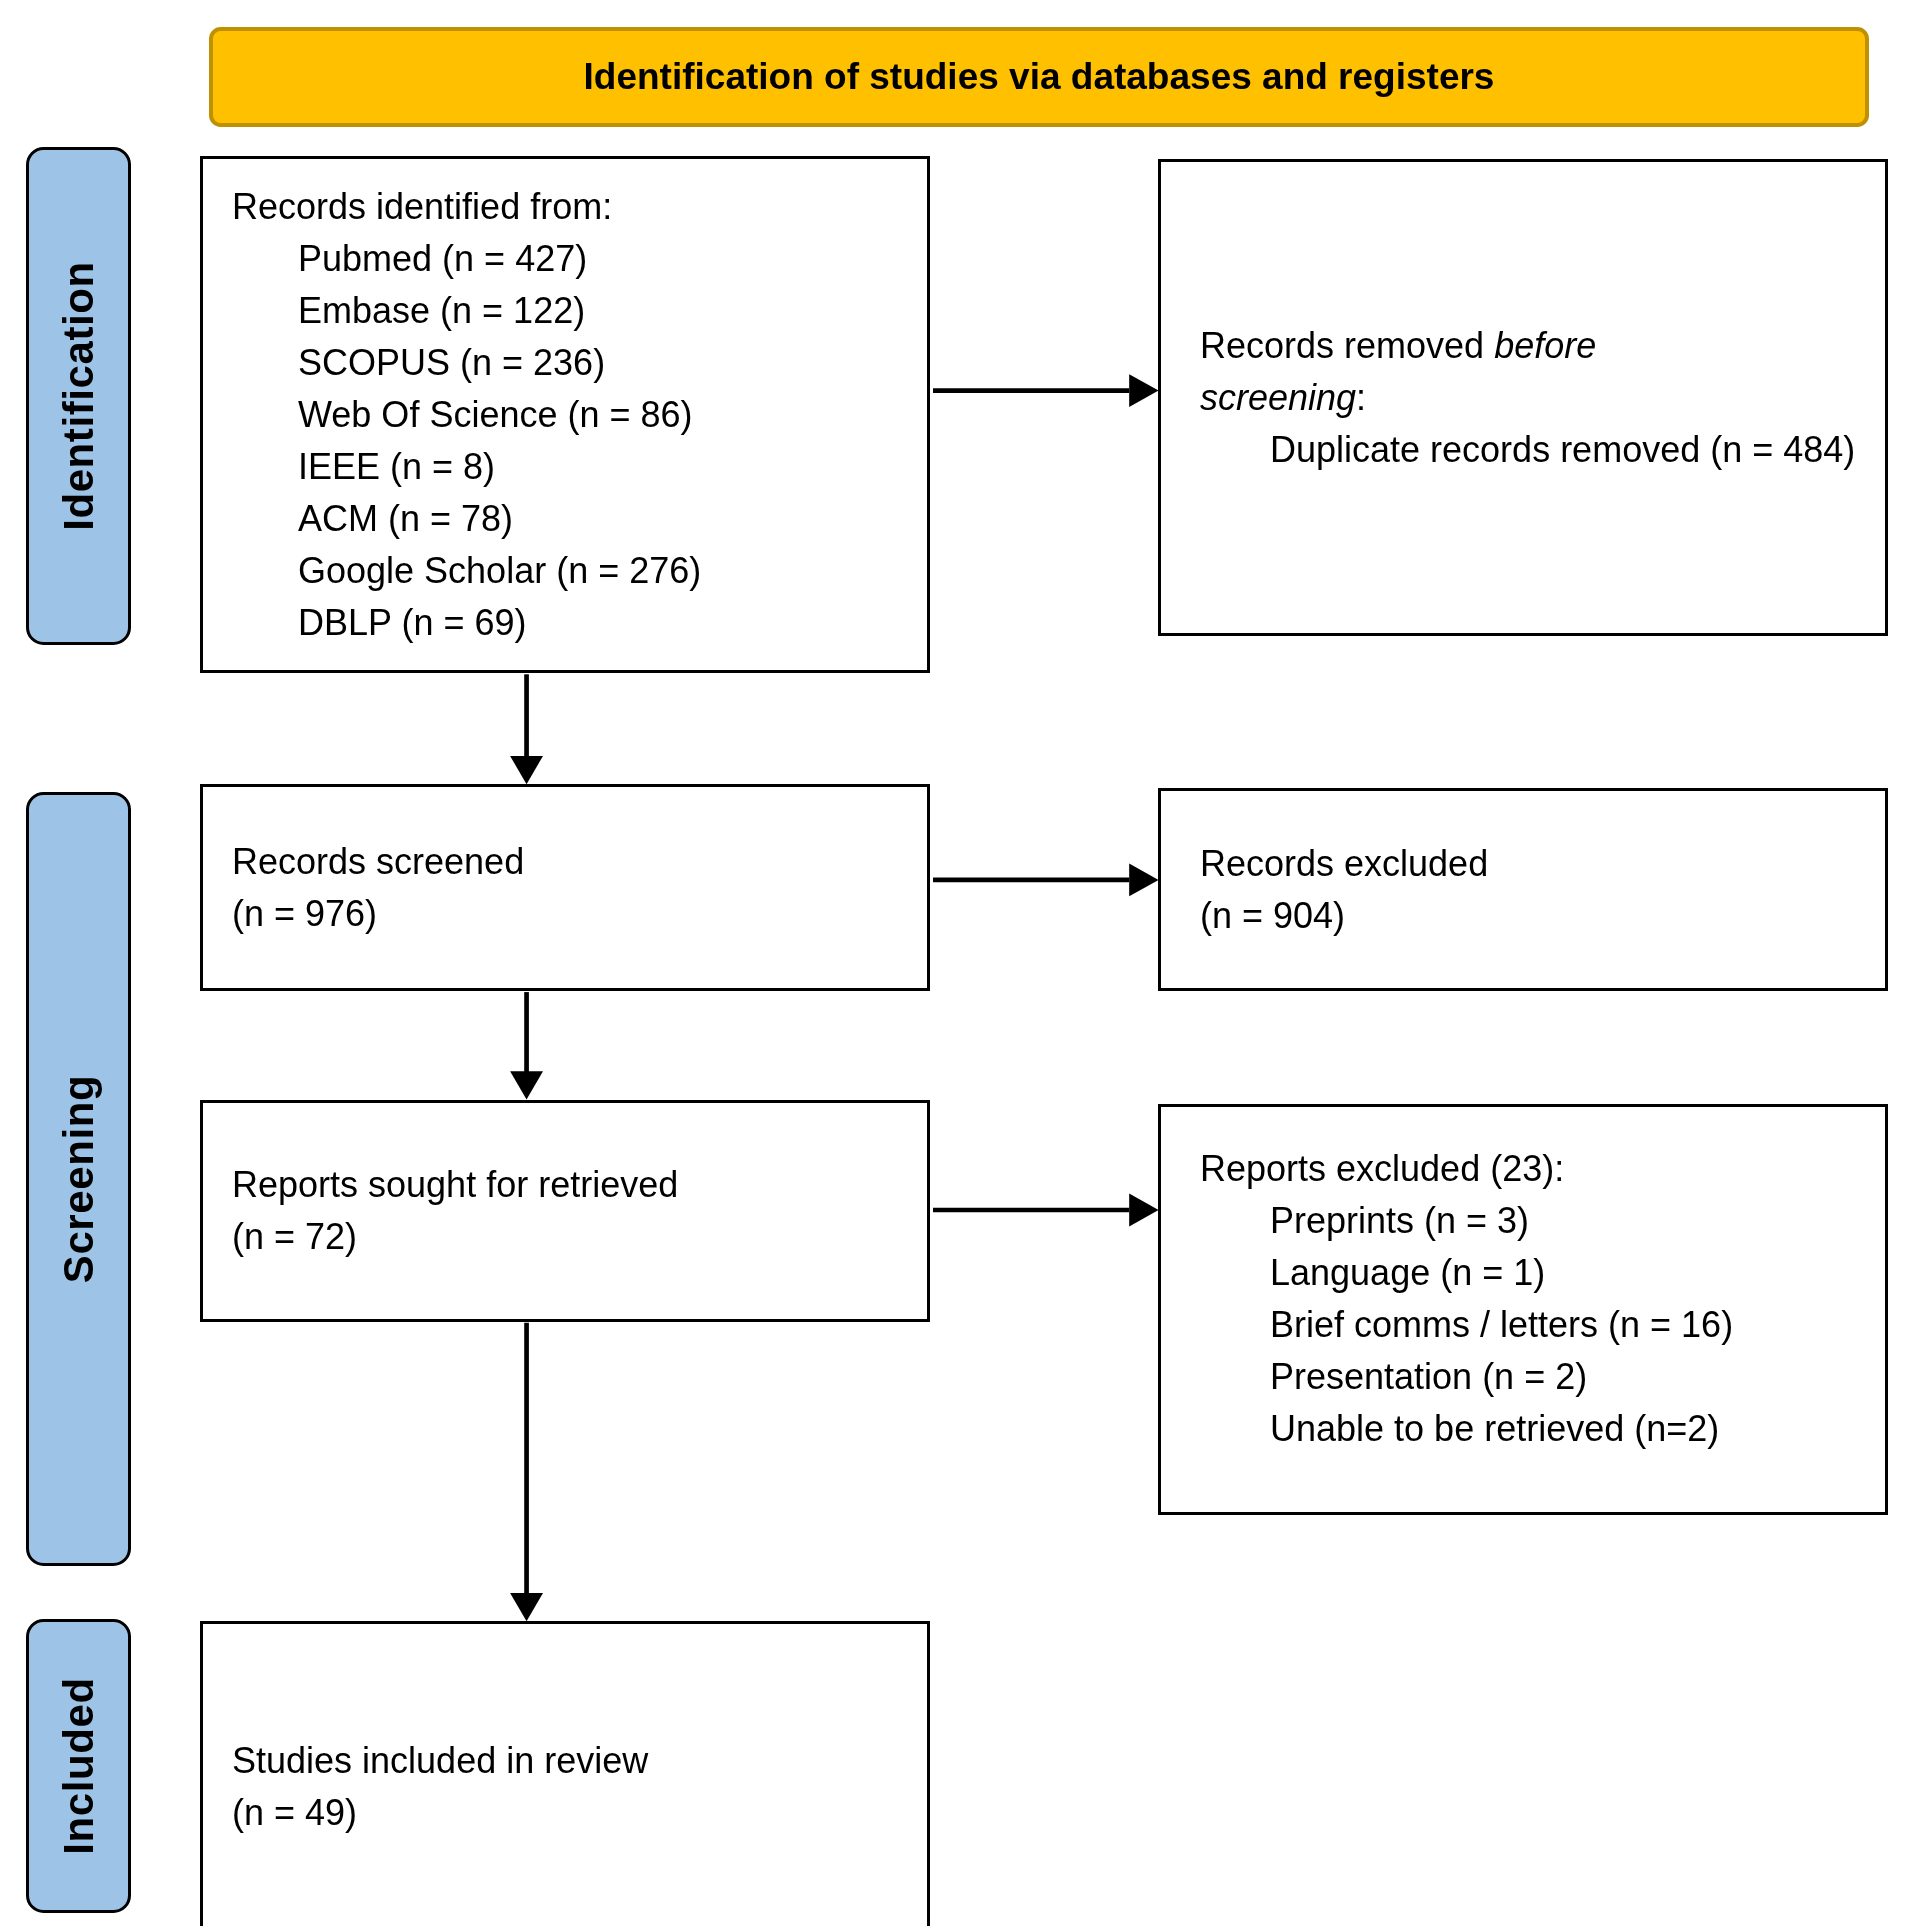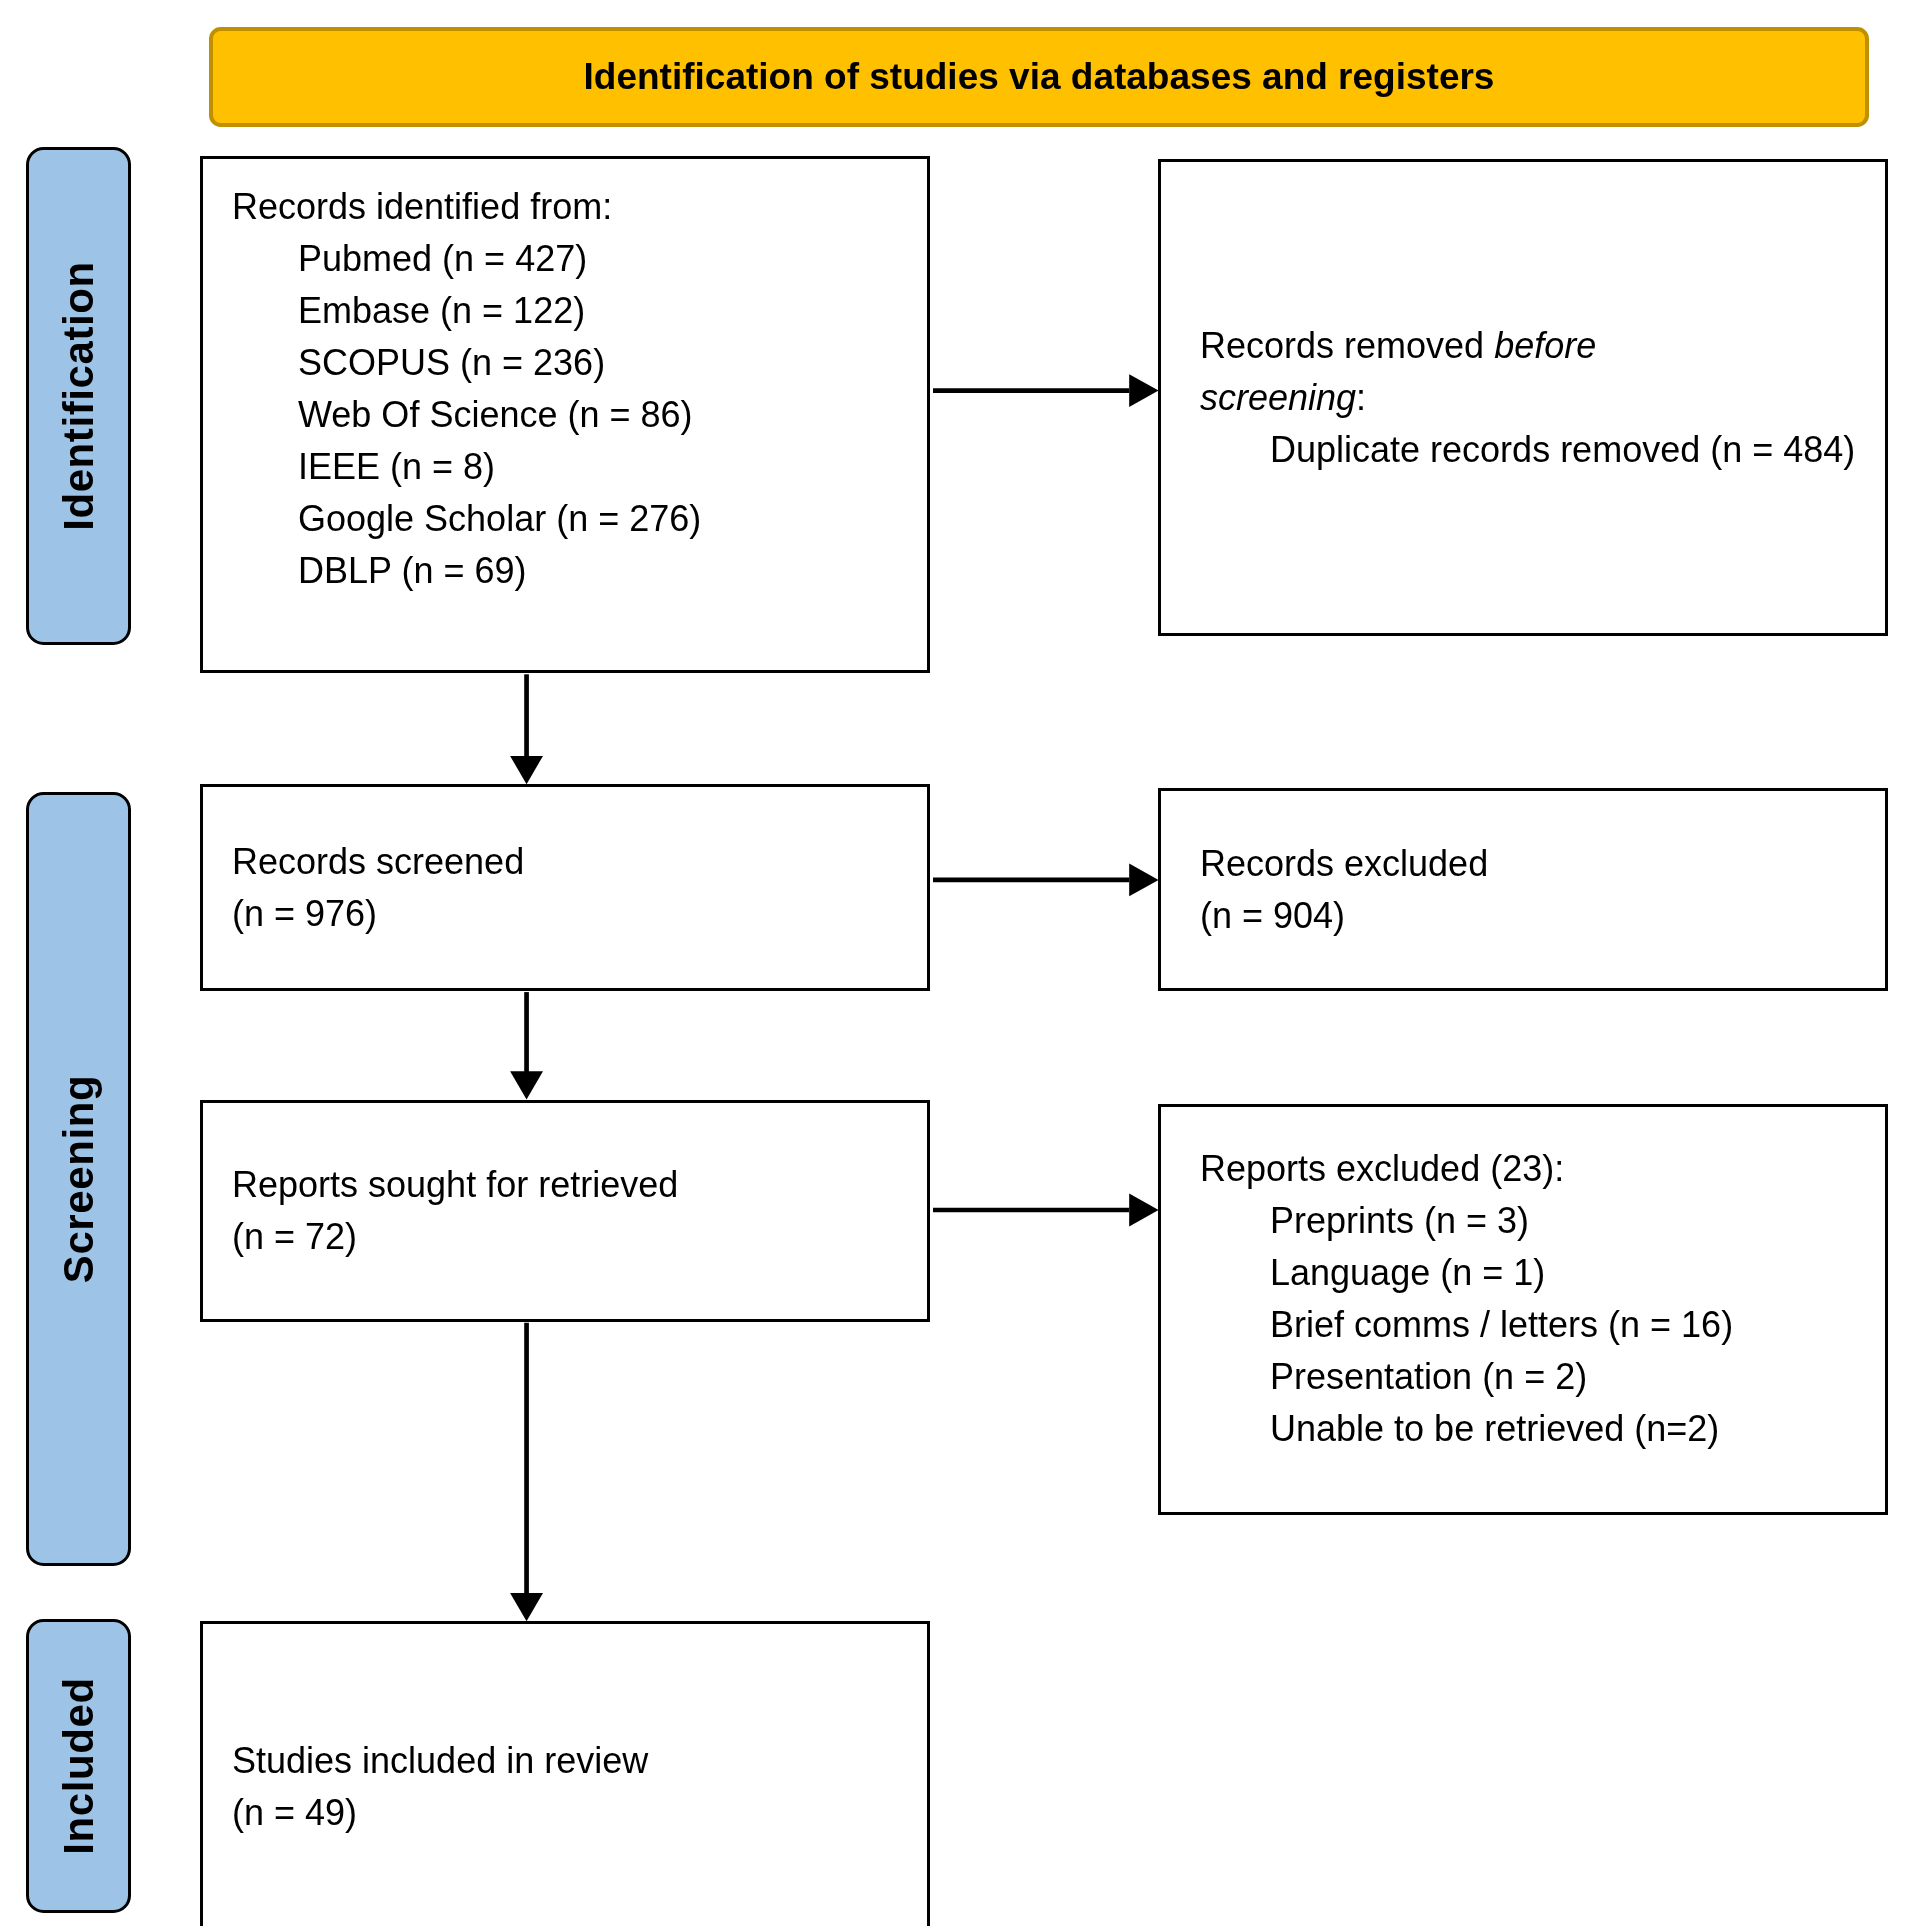--- a/index.html
+++ b/index.html
@@ -90,20 +90,21 @@
     <span class="vtext">Included</span>
   </div>
 
   <div class="box" id="box-identified">
     <div>Records identified from:</div>
     <div class="indent nowrap">Pubmed (n = 427)</div>
     <div class="indent nowrap">Embase (n = 122)</div>
     <div class="indent nowrap">SCOPUS (n = 236)</div>
     <div class="indent nowrap">Web Of Science (n = 86)</div>
     <div class="indent nowrap">IEEE (n = 8)</div>
+    <div class="indent nowrap">ACM (n = 78)</div>
     <div class="indent nowrap">Google Scholar (n = 276)</div>
     <div class="indent nowrap">DBLP (n = 69)</div>
   </div>
 
   <div class="box vcenter" id="box-removed">
     <div class="wraplimit"><span>Records removed </span><span class="ital">before screening</span><span>:</span></div>
     <div class="indent2">Duplicate records removed (n = 484)</div>
   </div>
 
   <div class="box vcenter" id="box-screened">

